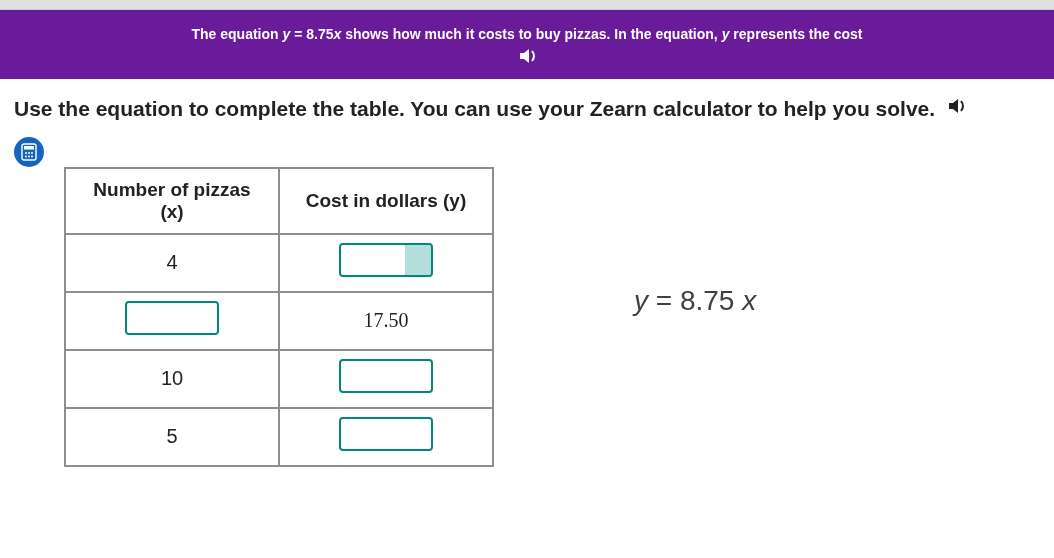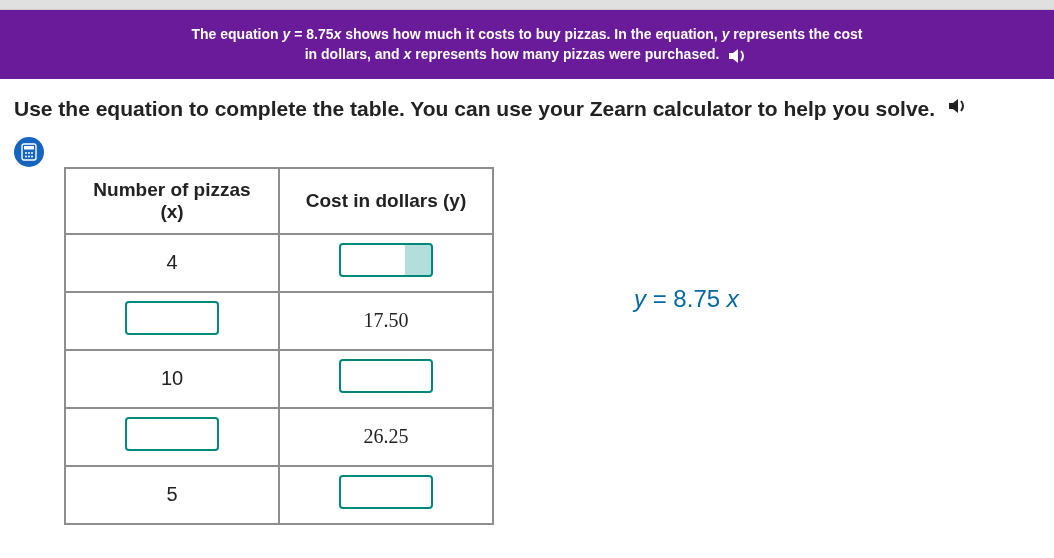--- a/index.html
+++ b/index.html
@@ -82,36 +82,35 @@
     height: 34px;
     border: 2px solid #00897b;
     border-radius: 4px;
     background: #fff;
     display: inline-block;
   }
   .inputbox.active {
     box-shadow: inset -26px 0 0 0 #b2dfdb;
   }
   .equation-side {
-    font-size: 24px;
-    color: #0369a1;
+    font-size: 28px;
+    color: #404040;
     padding-top: 150px;
     font-style: italic;
   }
   .equation-side .num { font-style: normal; }
   .purple-banner svg, .prompt-row svg { vertical-align: middle; }
 </style>
 </head>
 <body>
 
 <div class="top-border"></div>
 
 <div class="purple-banner">
   <span>The equation <span class="y">y</span> = 8.75<span class="x">x</span> shows how much it costs to buy pizzas. In the equation, <span class="y">y</span> represents the cost</span><br>
-  <span>in dollars, and <span class="x">x</span> represents how many pizzas were purchased.</span>
   <span class="speak-icon">
     <svg width="22" height="18" viewBox="0 0 22 18">
       <path d="M2 6 L6 6 L11 2 L11 16 L6 12 L2 12 Z" fill="#fff"></path>
       <path d="M14 4 Q18 9 14 14" stroke="#fff" stroke-width="2" fill="none"></path>
     </svg>
   </span>
 </div>
 
 <div class="prompt-row">
   <span>Use the equation to complete the table. You can use your Zearn calculator to help you solve.</span>
@@ -151,24 +150,20 @@
         </tr>
         <tr>
           <td class="col-x"><span class="inputbox"></span></td>
           <td class="col-y"><span>17.50</span></td>
         </tr>
         <tr>
           <td class="col-x"><span>10</span></td>
           <td class="col-y"><span class="inputbox"></span></td>
         </tr>
         <tr>
-          <td class="col-x"><span class="inputbox"></span></td>
-          <td class="col-y"><span>26.25</span></td>
-        </tr>
-        <tr>
           <td class="col-x"><span>5</span></td>
           <td class="col-y"><span class="inputbox"></span></td>
         </tr>
       </tbody>
   </table>
 
   <div class="equation-side">
     <span><span>y</span> <span class="num">=</span> <span class="num">8.75</span> <span>x</span></span>
   </div>
 </div>

